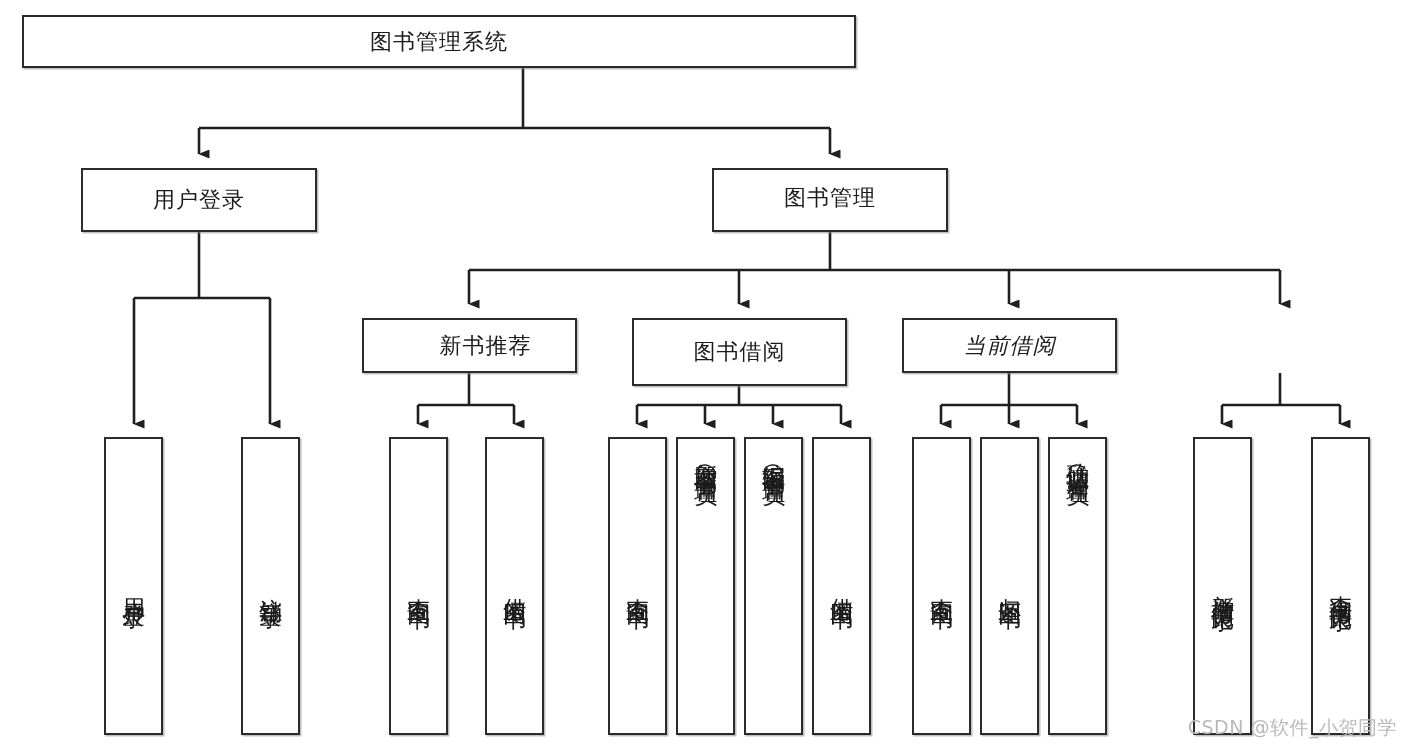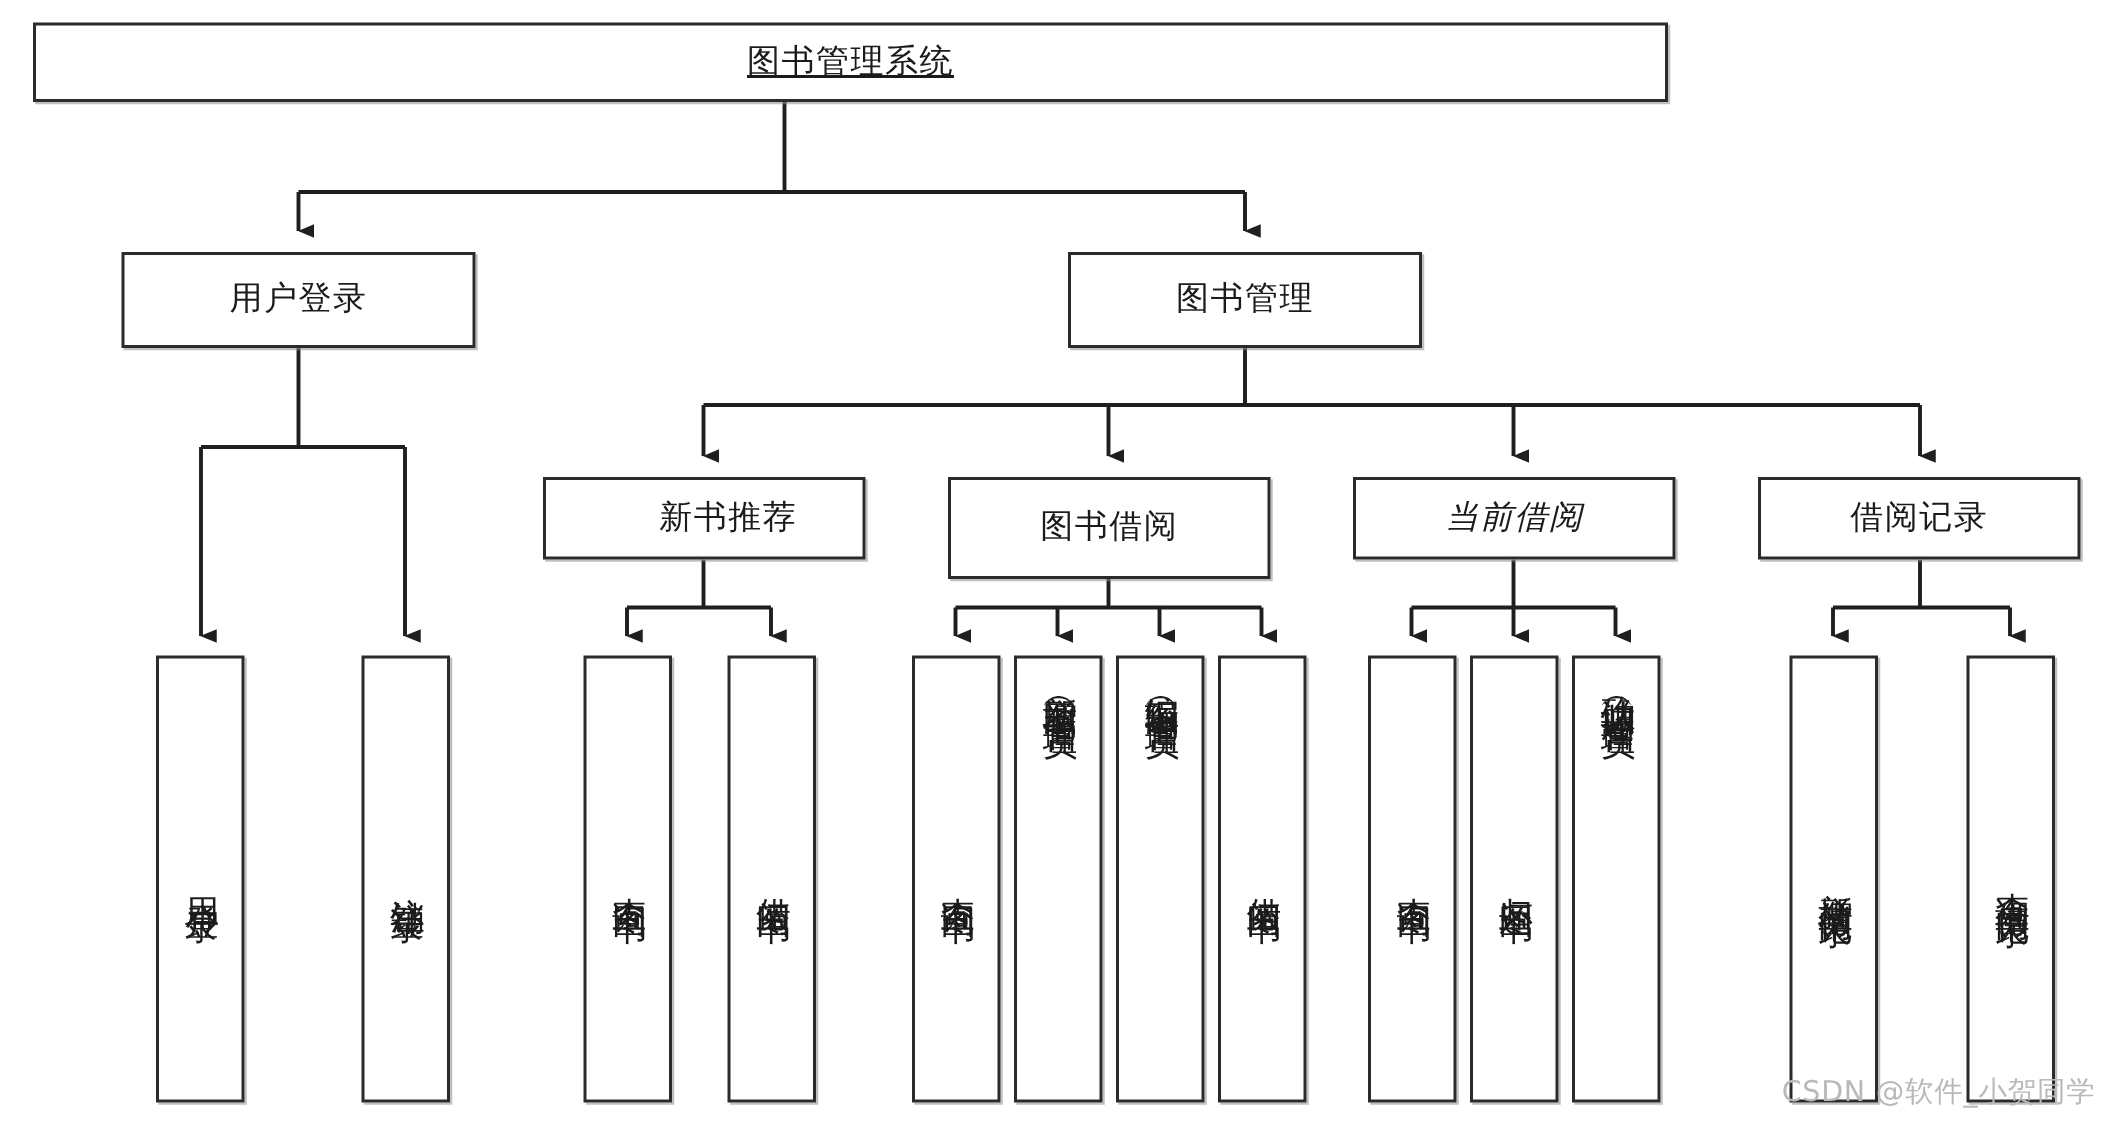--- a/index.html
+++ b/index.html
@@ -121,47 +121,44 @@
       <path d="M1009,405 L1009,424" marker-end="url(#arw)"></path>
       <path d="M1077,405 L1077,424" marker-end="url(#arw)"></path>
 
       <path d="M1280,373 L1280,405"></path>
       <path d="M1222,405 L1340,405"></path>
       <path d="M1222,405 L1222,424" marker-end="url(#arw)"></path>
       <path d="M1340,405 L1340,424" marker-end="url(#arw)"></path>
     </g>
   </svg>
 
-  <div class="node" style="left:22px; top:15px; width:1090px; height:53px;text-decoration:underline;">
+  <div class="node" style="left:22px; top:15px; width:834px; height:53px;">
     <span class="lbl">图书管理系统</span>
   </div>
 
   <div class="node" style="left:81px; top:168px; width:236px; height:64px;">
     <span class="lbl">用户登录</span>
   </div>
 
-  <div class="node" style="left:712px; top:168px; width:236px; height:64px;">
+  <div class="node" style="left:712px; top:168px; width:236px; height:64px;font-family:Liberation Mono, monospace;">
     <span class="lbl">图书管理</span>
   </div>
 
   <div class="node" style="left:362px; top:318px; width:215px; height:55px;padding-left:32px;">
     <span class="lbl">新书推荐</span>
   </div>
 
   <div class="node" style="left:632px; top:318px; width:215px; height:68px;">
     <span class="lbl">图书借阅</span>
   </div>
 
   <div class="node" style="left:902px; top:318px; width:215px; height:55px;font-style:italic;">
     <span class="lbl">当前借阅</span>
   </div>
 
-  <div class="node" style="left:1172px; top:318px; width:215px; height:55px;">
-    <span class="lbl">借阅记录</span>
-  </div>
 
   <div class="node vert center-v" style="left:104px; top:437px; width:59px; height:298px;">
     <span class="lbl">用户登录</span>
   </div>
 
   <div class="node vert center-v" style="left:241px; top:437px; width:59px; height:298px;">
     <span class="lbl">注销登录</span>
   </div>
 
   <div class="node vert center-v" style="left:389px; top:437px; width:59px; height:298px;">

